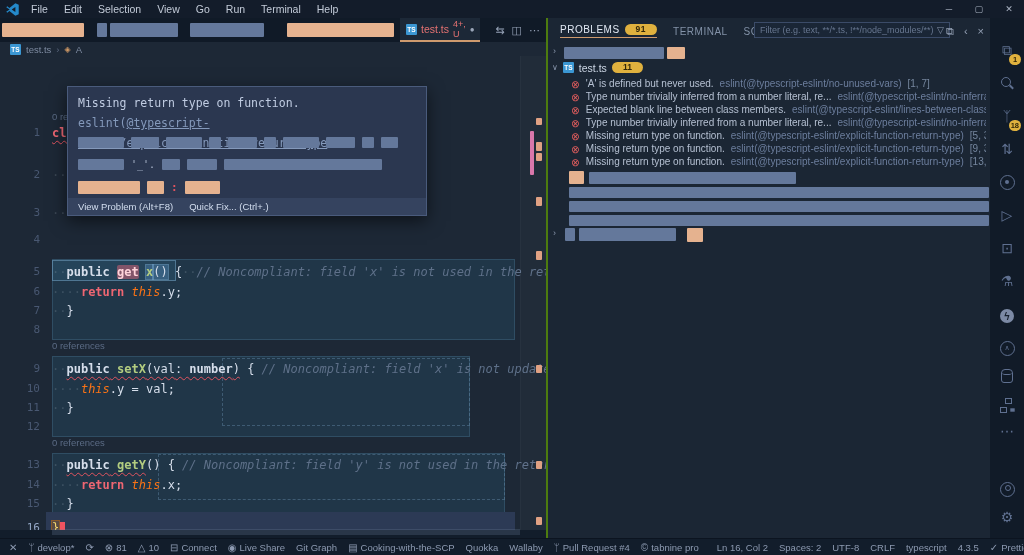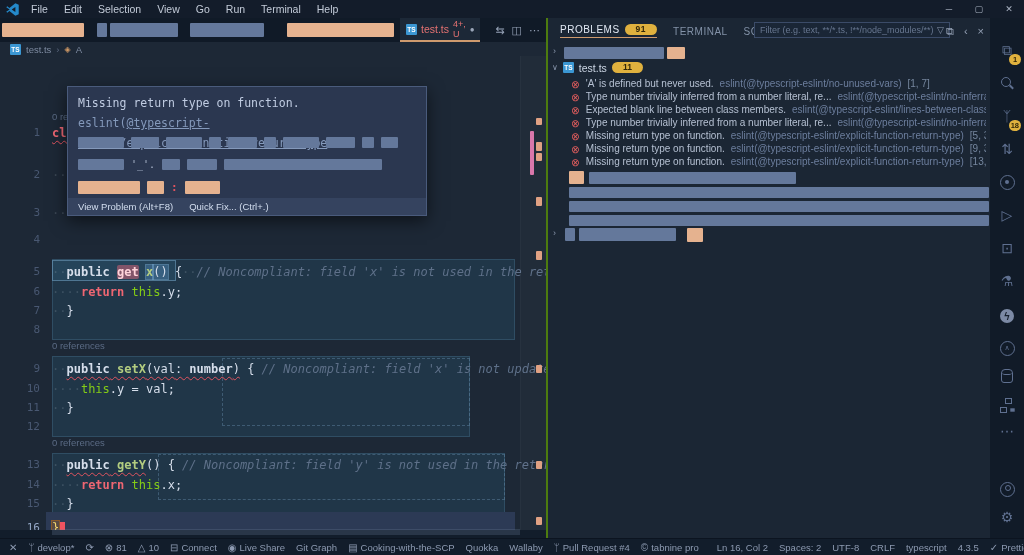--- a/index.html
+++ b/index.html
@@ -37,21 +37,21 @@
   .blk-cur{background:#2c3a55;}
   .lens{position:absolute;left:52px;font-size:9.5px;color:#5b6b85;z-index:6;}
   .code-row{position:absolute;left:0;width:546px;height:19px;z-index:6;}
   .num{position:absolute;left:0;top:2px;width:40px;text-align:right;font-family:"DejaVu Sans Mono",monospace;font-size:11px;color:#495872;}
   .code-row.current .num{color:#93a6c5;}
   .toks{position:absolute;left:52px;top:2px;white-space:pre;font-family:"DejaVu Sans Mono",monospace;font-size:12px;color:#d6deeb;}
   .kw{color:#ee6672;font-weight:bold;}
   .pub{color:#d6deeb;font-weight:bold;}
   .fn{color:#b3cd80;font-weight:bold;}
   .cls{color:#d9e2f2;}
-  .th{color:#84cc16;}
+  .th{color:#f97316;font-style:italic;}
   .cm{color:#5e7089;font-style:italic;}
   .pr{color:#d6deeb;}
   .ty{color:#d6deeb;font-weight:bold;}
   .ws{color:rgba(214,222,235,.16);}
   .sq{text-decoration:underline;text-decoration-style:wavy;text-decoration-color:#e0535f;text-decoration-thickness:1px;text-underline-offset:3px;}
   .hl-pink{background:rgba(224,100,120,.5);color:#ffd3da;border-radius:2px;}
   .hl-blue{background:rgba(80,130,175,.45);outline:1px solid rgba(120,170,210,.5);}
   .brk{color:#f5d76e;background:rgba(160,100,40,.4);outline:1px solid #8a5a2a;}
   .cursor{display:inline-block;width:5px;height:14px;background:#ef5360;vertical-align:middle;margin-left:1px;}
   .bulb{background:#e5c271;color:#5a4613;font-size:8px;font-weight:bold;padding:0 3px;border-radius:2px;margin-left:4px;}

